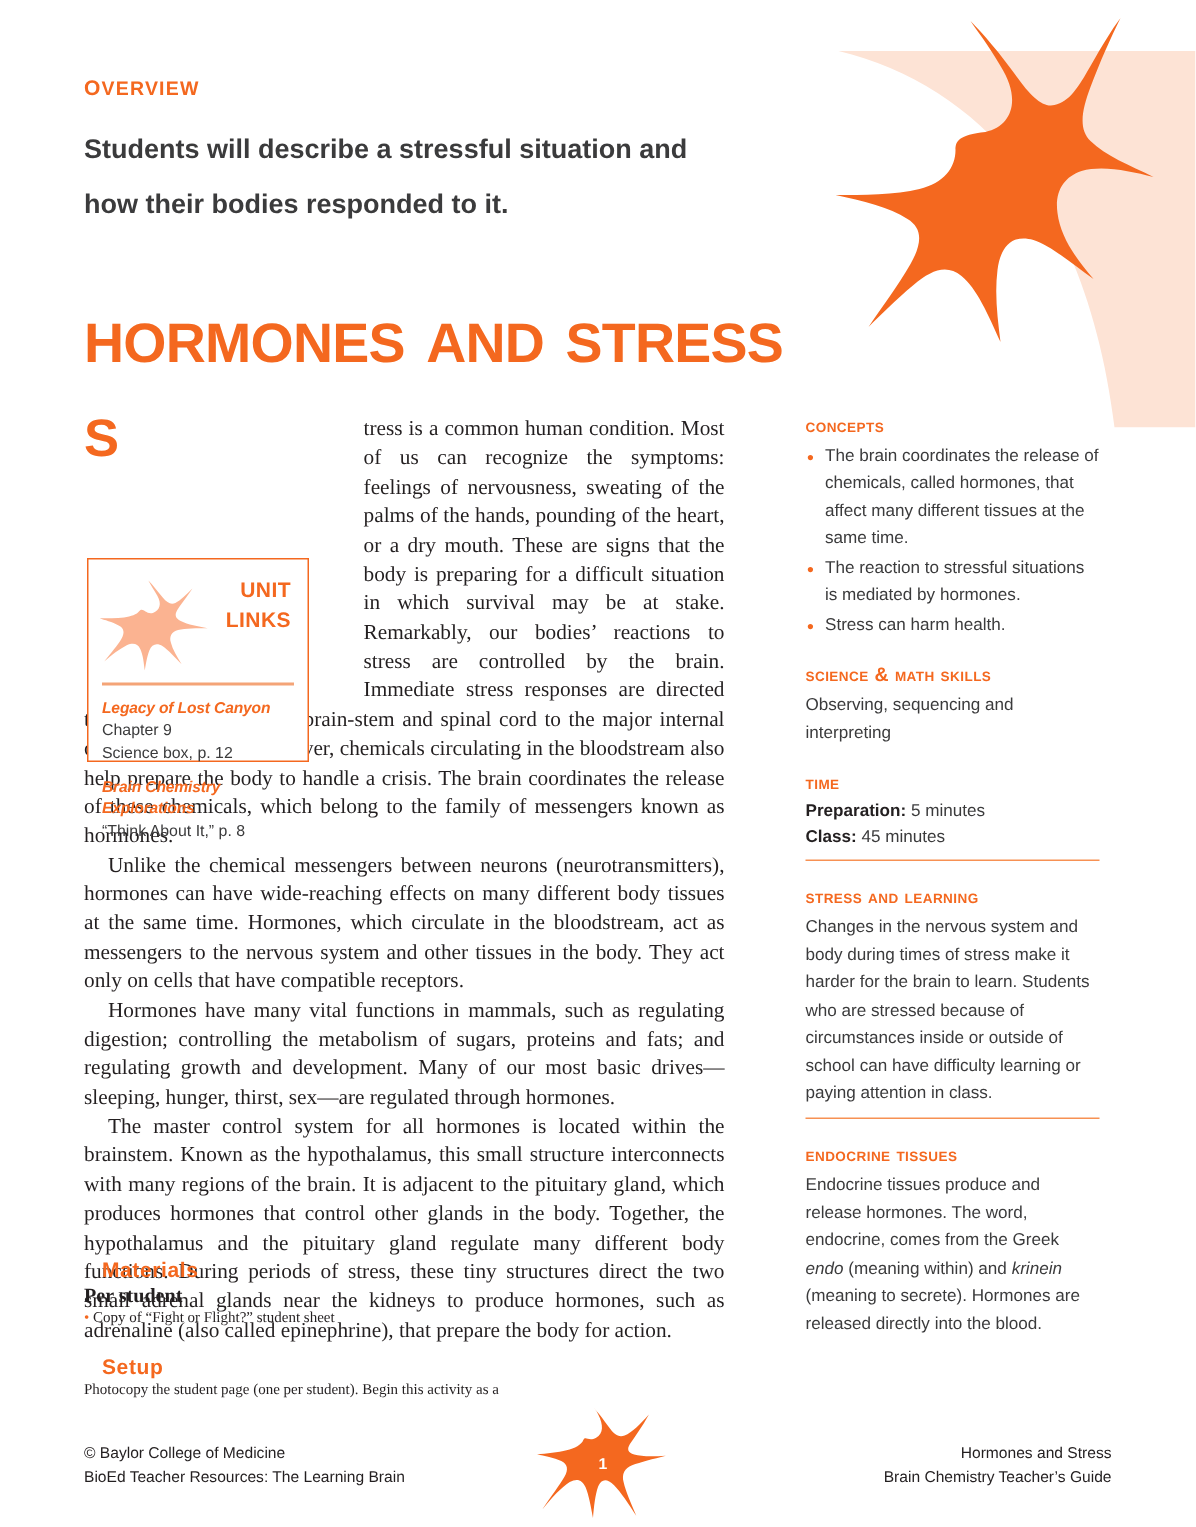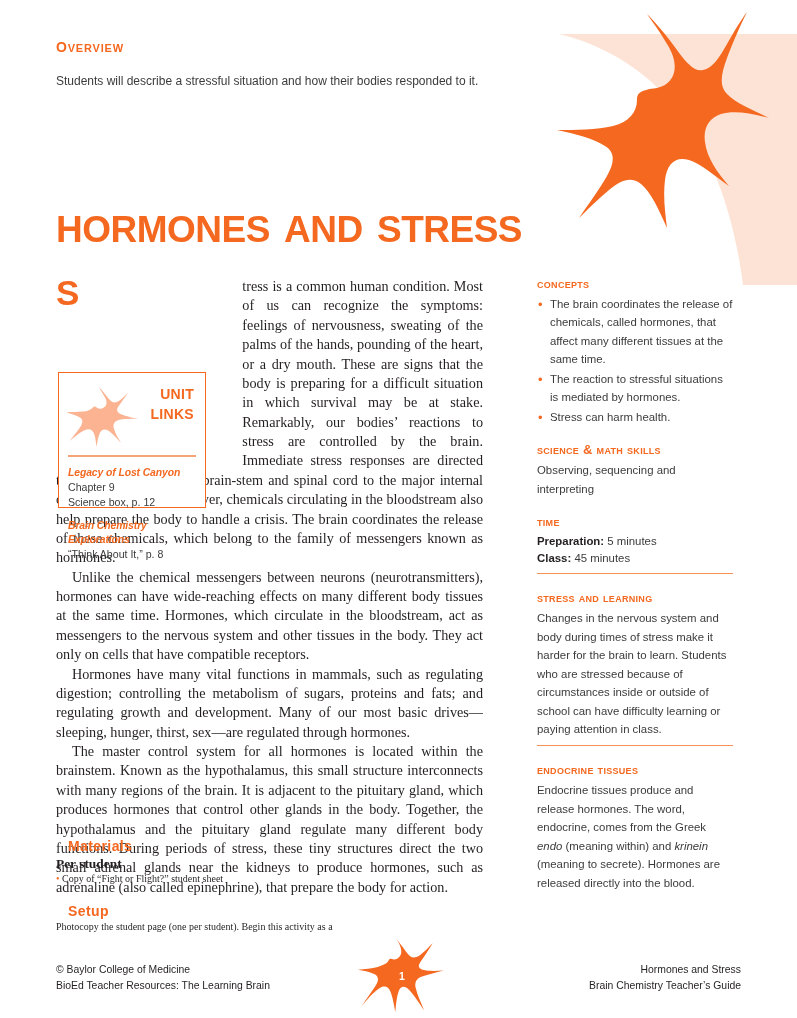--- a/index.html
+++ b/index.html
@@ -33,31 +33,32 @@
     top: 34px;
     width: 440px;
   }
   .sec-head {
     color: #F4681F;
     font-family: "Liberation Sans", sans-serif;
     font-weight: bold;
     letter-spacing: .8px;
   }
   #overviewHead {
-    font-size: 16px;
-    margin: 0 0 12px 0;
+    font-size: 19px;
+    margin: 12px 0 12px 0;
     font-variant: small-caps;
     text-transform: lowercase;
   }
   #overviewHead::first-letter { font-size: 20px; }
   #overviewText {
-    font-size: 12px;
+    font-size: 18px;
     line-height: 2.05;
     color: #3b3b3c;
     margin: 0;
+    font-weight: bold;
   }
 
   
   #pageTitle {
     position: absolute;
     left: 56px;
     top: 197px;
     font-family: "Liberation Sans", sans-serif;
     font-weight: bold;
     font-size: 53px;

